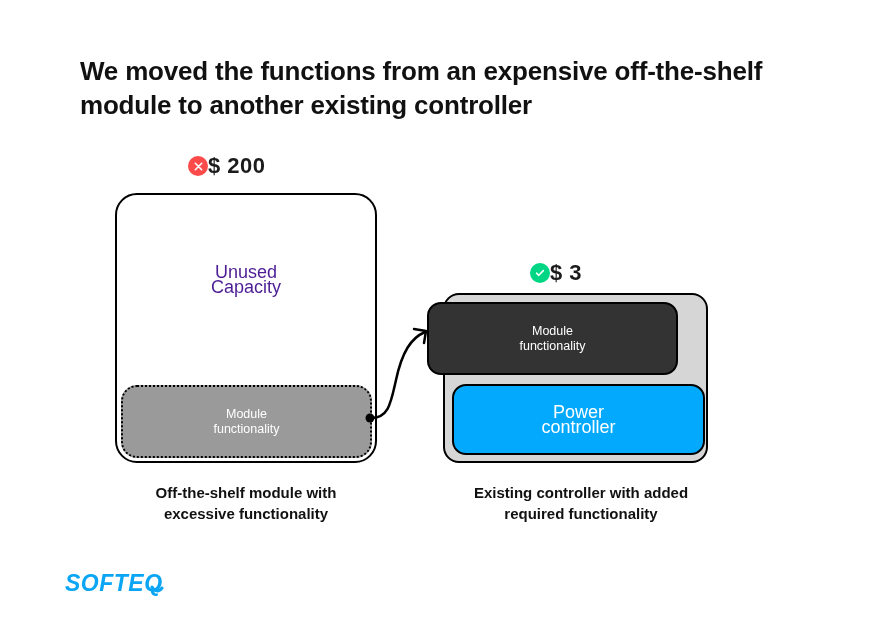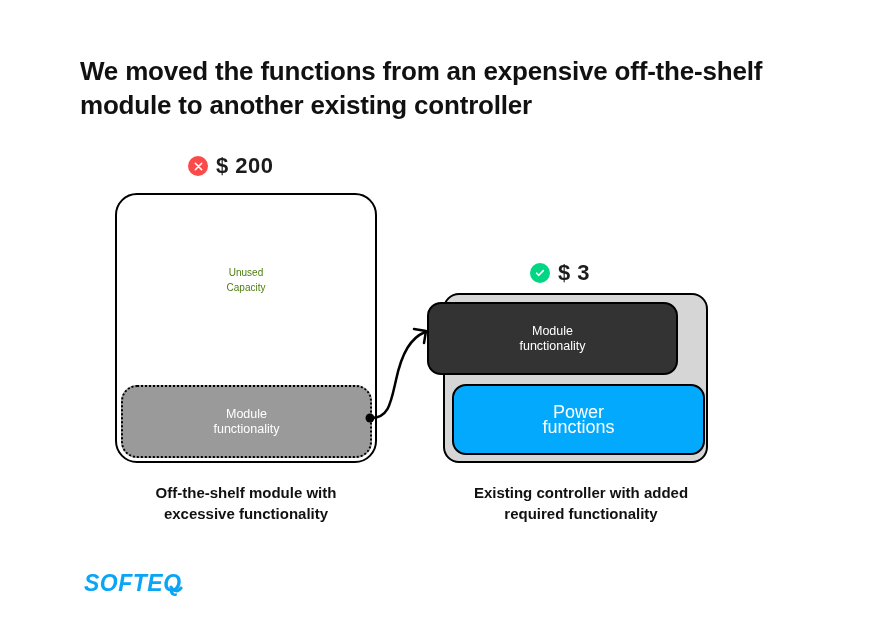--- a/index.html
+++ b/index.html
@@ -30,21 +30,20 @@
     line-height: 34px;
     color: #111111;
     letter-spacing: -0.2px;
   }
 
   
   .price-badge {
     position: absolute;
     display: flex;
     align-items: center;
-    gap: 8px;
   }
   .price-badge .badge-icon {
     width: 20px;
     height: 20px;
     border-radius: 50%;
     display: flex;
     align-items: center;
     justify-content: center;
     flex: 0 0 auto;
   }
@@ -71,23 +70,23 @@
     border: 2.5px solid #000000;
     border-radius: 22px;
   }
 
   #unused-capacity {
     position: absolute;
     left: 0;
     top: 70px;
     width: 100%;
     text-align: center;
-    font-size: 10px;
-    line-height: 15px;
-    color: #4d7c0f;
+    font-size: 18px;
+    line-height: 15px;
+    color: #4c1d95;
   }
 
   #left-module-box {
     position: absolute;
     left: 121px;
     top: 385px;
     width: 251px;
     height: 73px;
     background: #9a9a9a;
     border: 2.5px dotted #000000;
@@ -173,21 +172,21 @@
     font-weight: bold;
     line-height: 21px;
     color: #111111;
   }
   #caption-left  { left: 106px; top: 482px; width: 280px; }
   #caption-right { left: 440px; top: 482px; width: 282px; }
 
   
   #logo {
     position: absolute;
-    left: 84px;
+    left: 65px;
     top: 570px;
     display: flex;
     align-items: center;
   }
   #logo .logo-text {
     font-size: 23px;
     font-weight: bold;
     font-style: italic;
     color: #0aa5f5;
     letter-spacing: 0.5px;
@@ -238,21 +237,21 @@
   <div id="right-module-box">
     <div class="box-label">
       <div>Module</div>
       <div>functionality</div>
     </div>
   </div>
 
   <div id="power-box">
     <div class="box-label">
       <div>Power</div>
-      <div>functions</div>
+      <div>controller</div>
     </div>
   </div>
 
   <svg id="connector" viewBox="0 0 90 125" aria-hidden="true">
     <path d="M16 108 C 34 108, 36 92, 41 70 C 47 42, 56 28, 70 22" fill="none" stroke="#000000" stroke-width="2.5" stroke-linecap="round"></path>
     <polyline points="59,19 71,21 69,33" fill="none" stroke="#000000" stroke-width="2.5" stroke-linecap="round" stroke-linejoin="round"></polyline>
     <circle cx="15" cy="108" r="4.5" fill="#000000"></circle>
   </svg>
 
   <div class="caption" id="caption-right">

